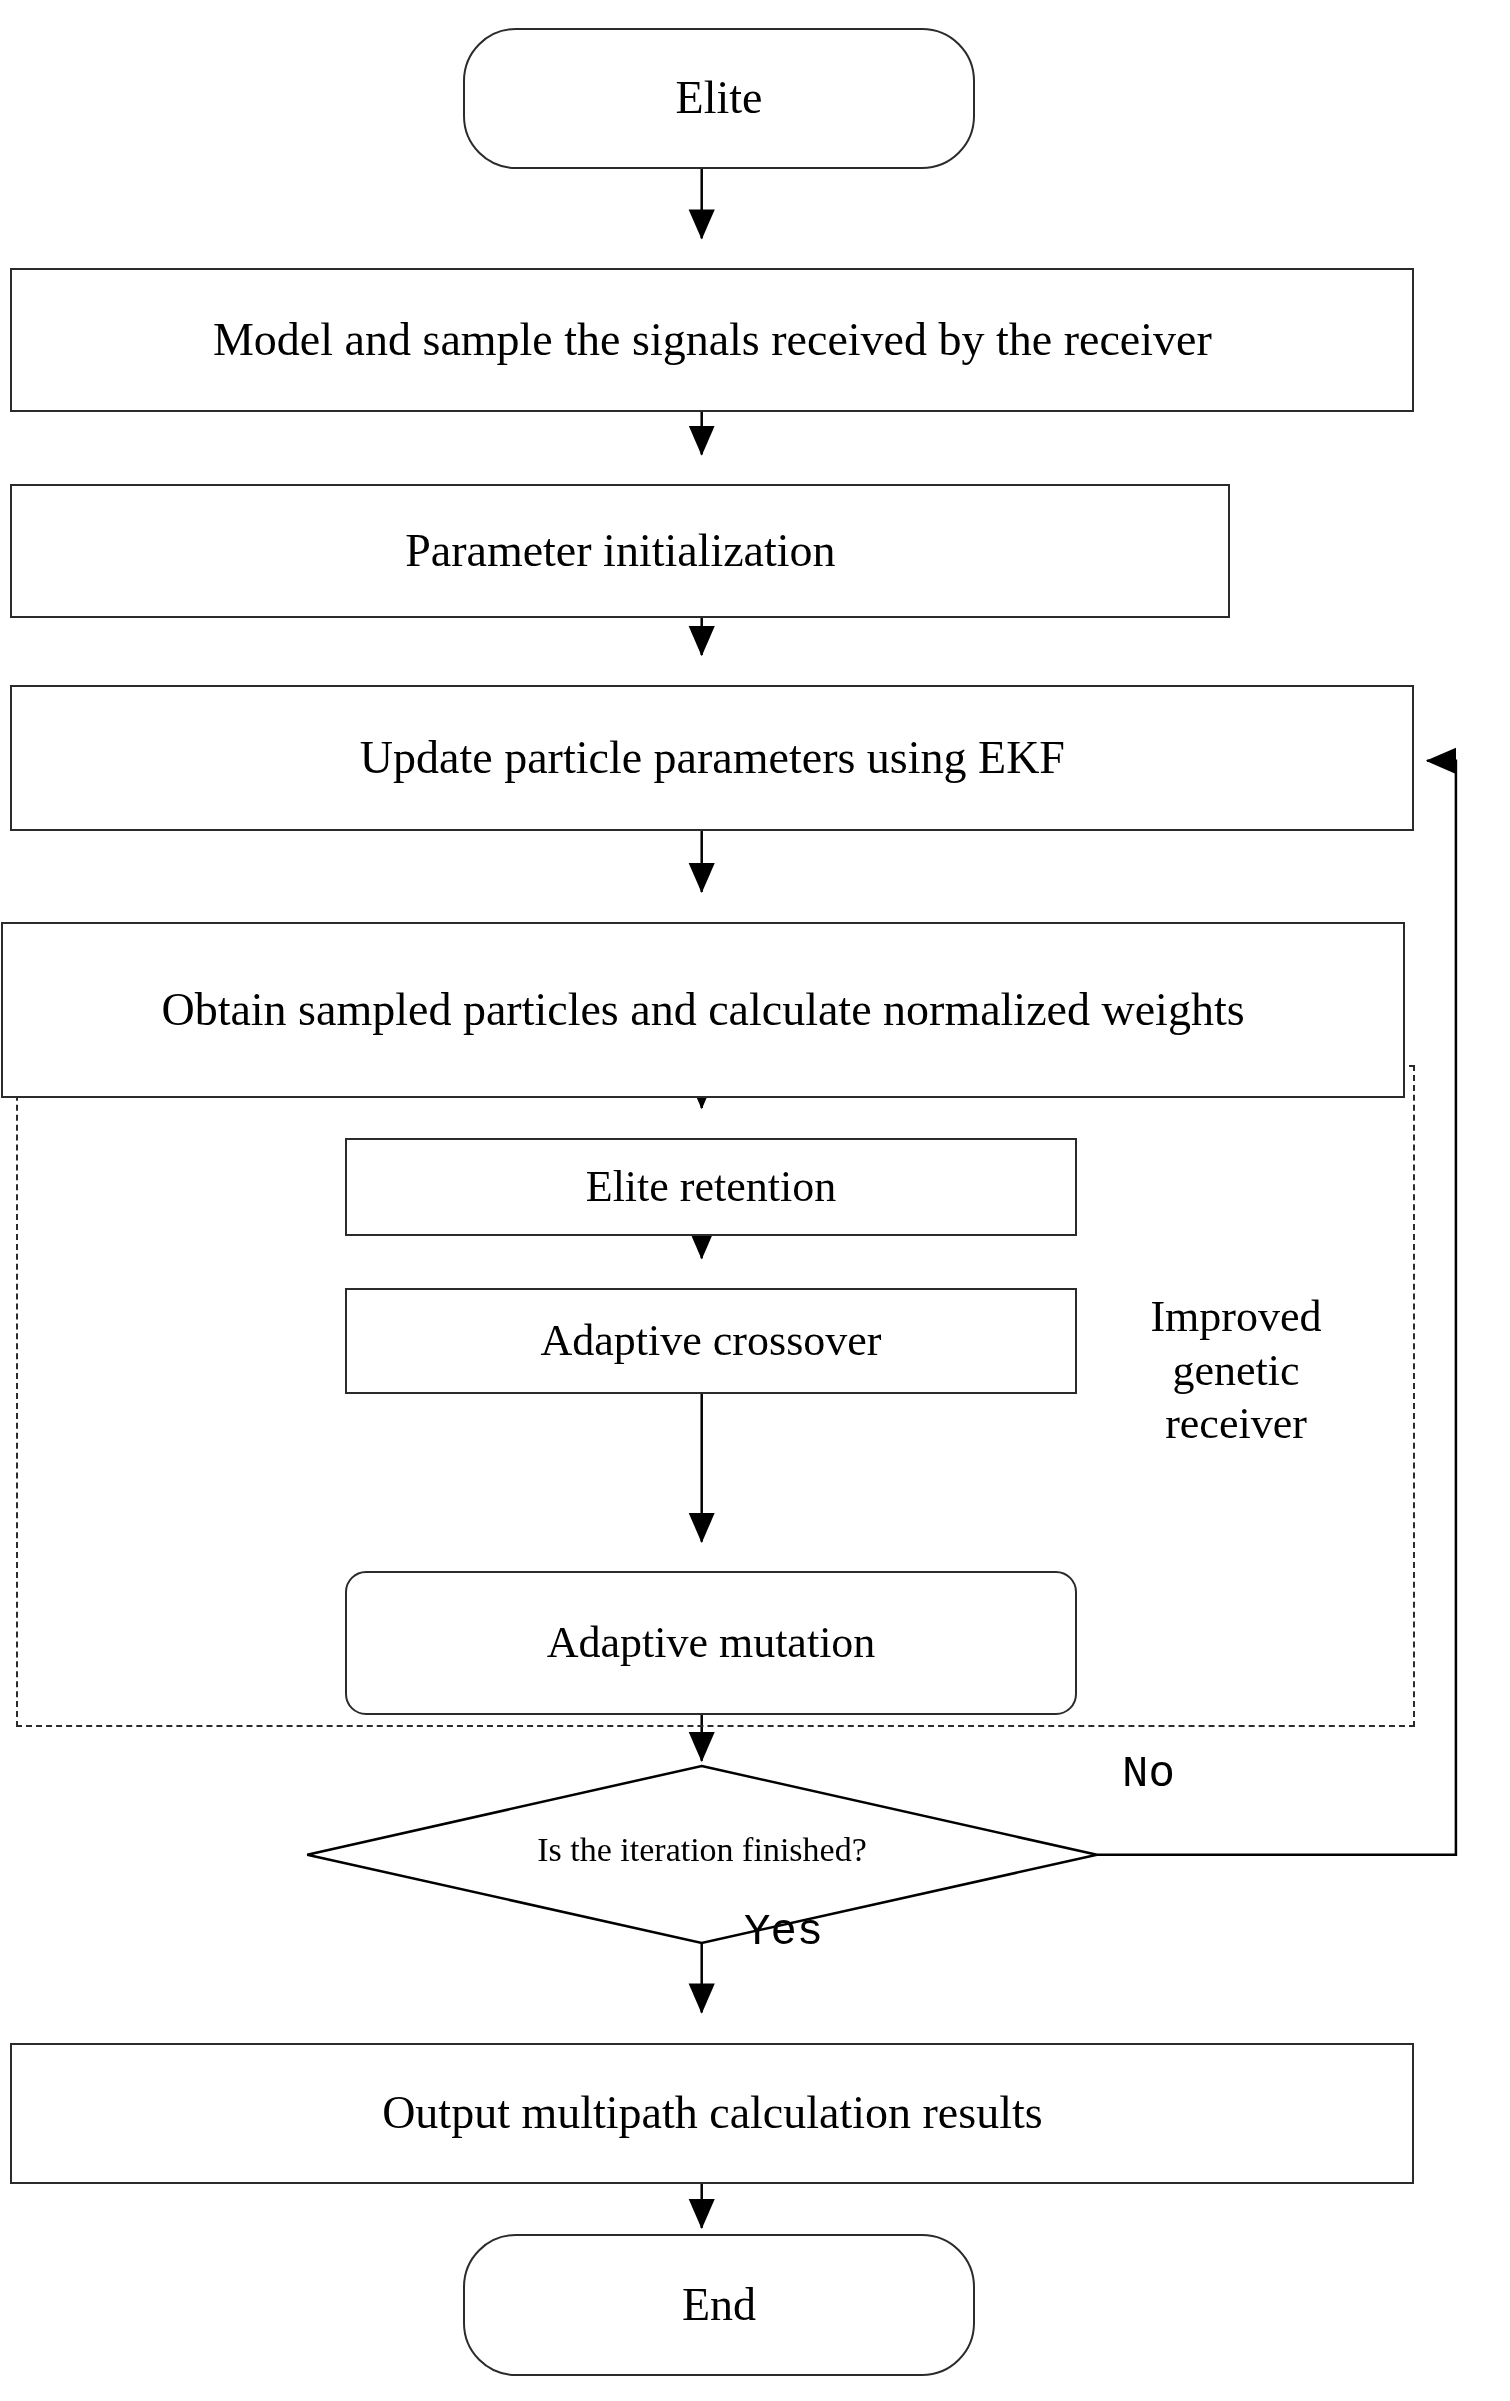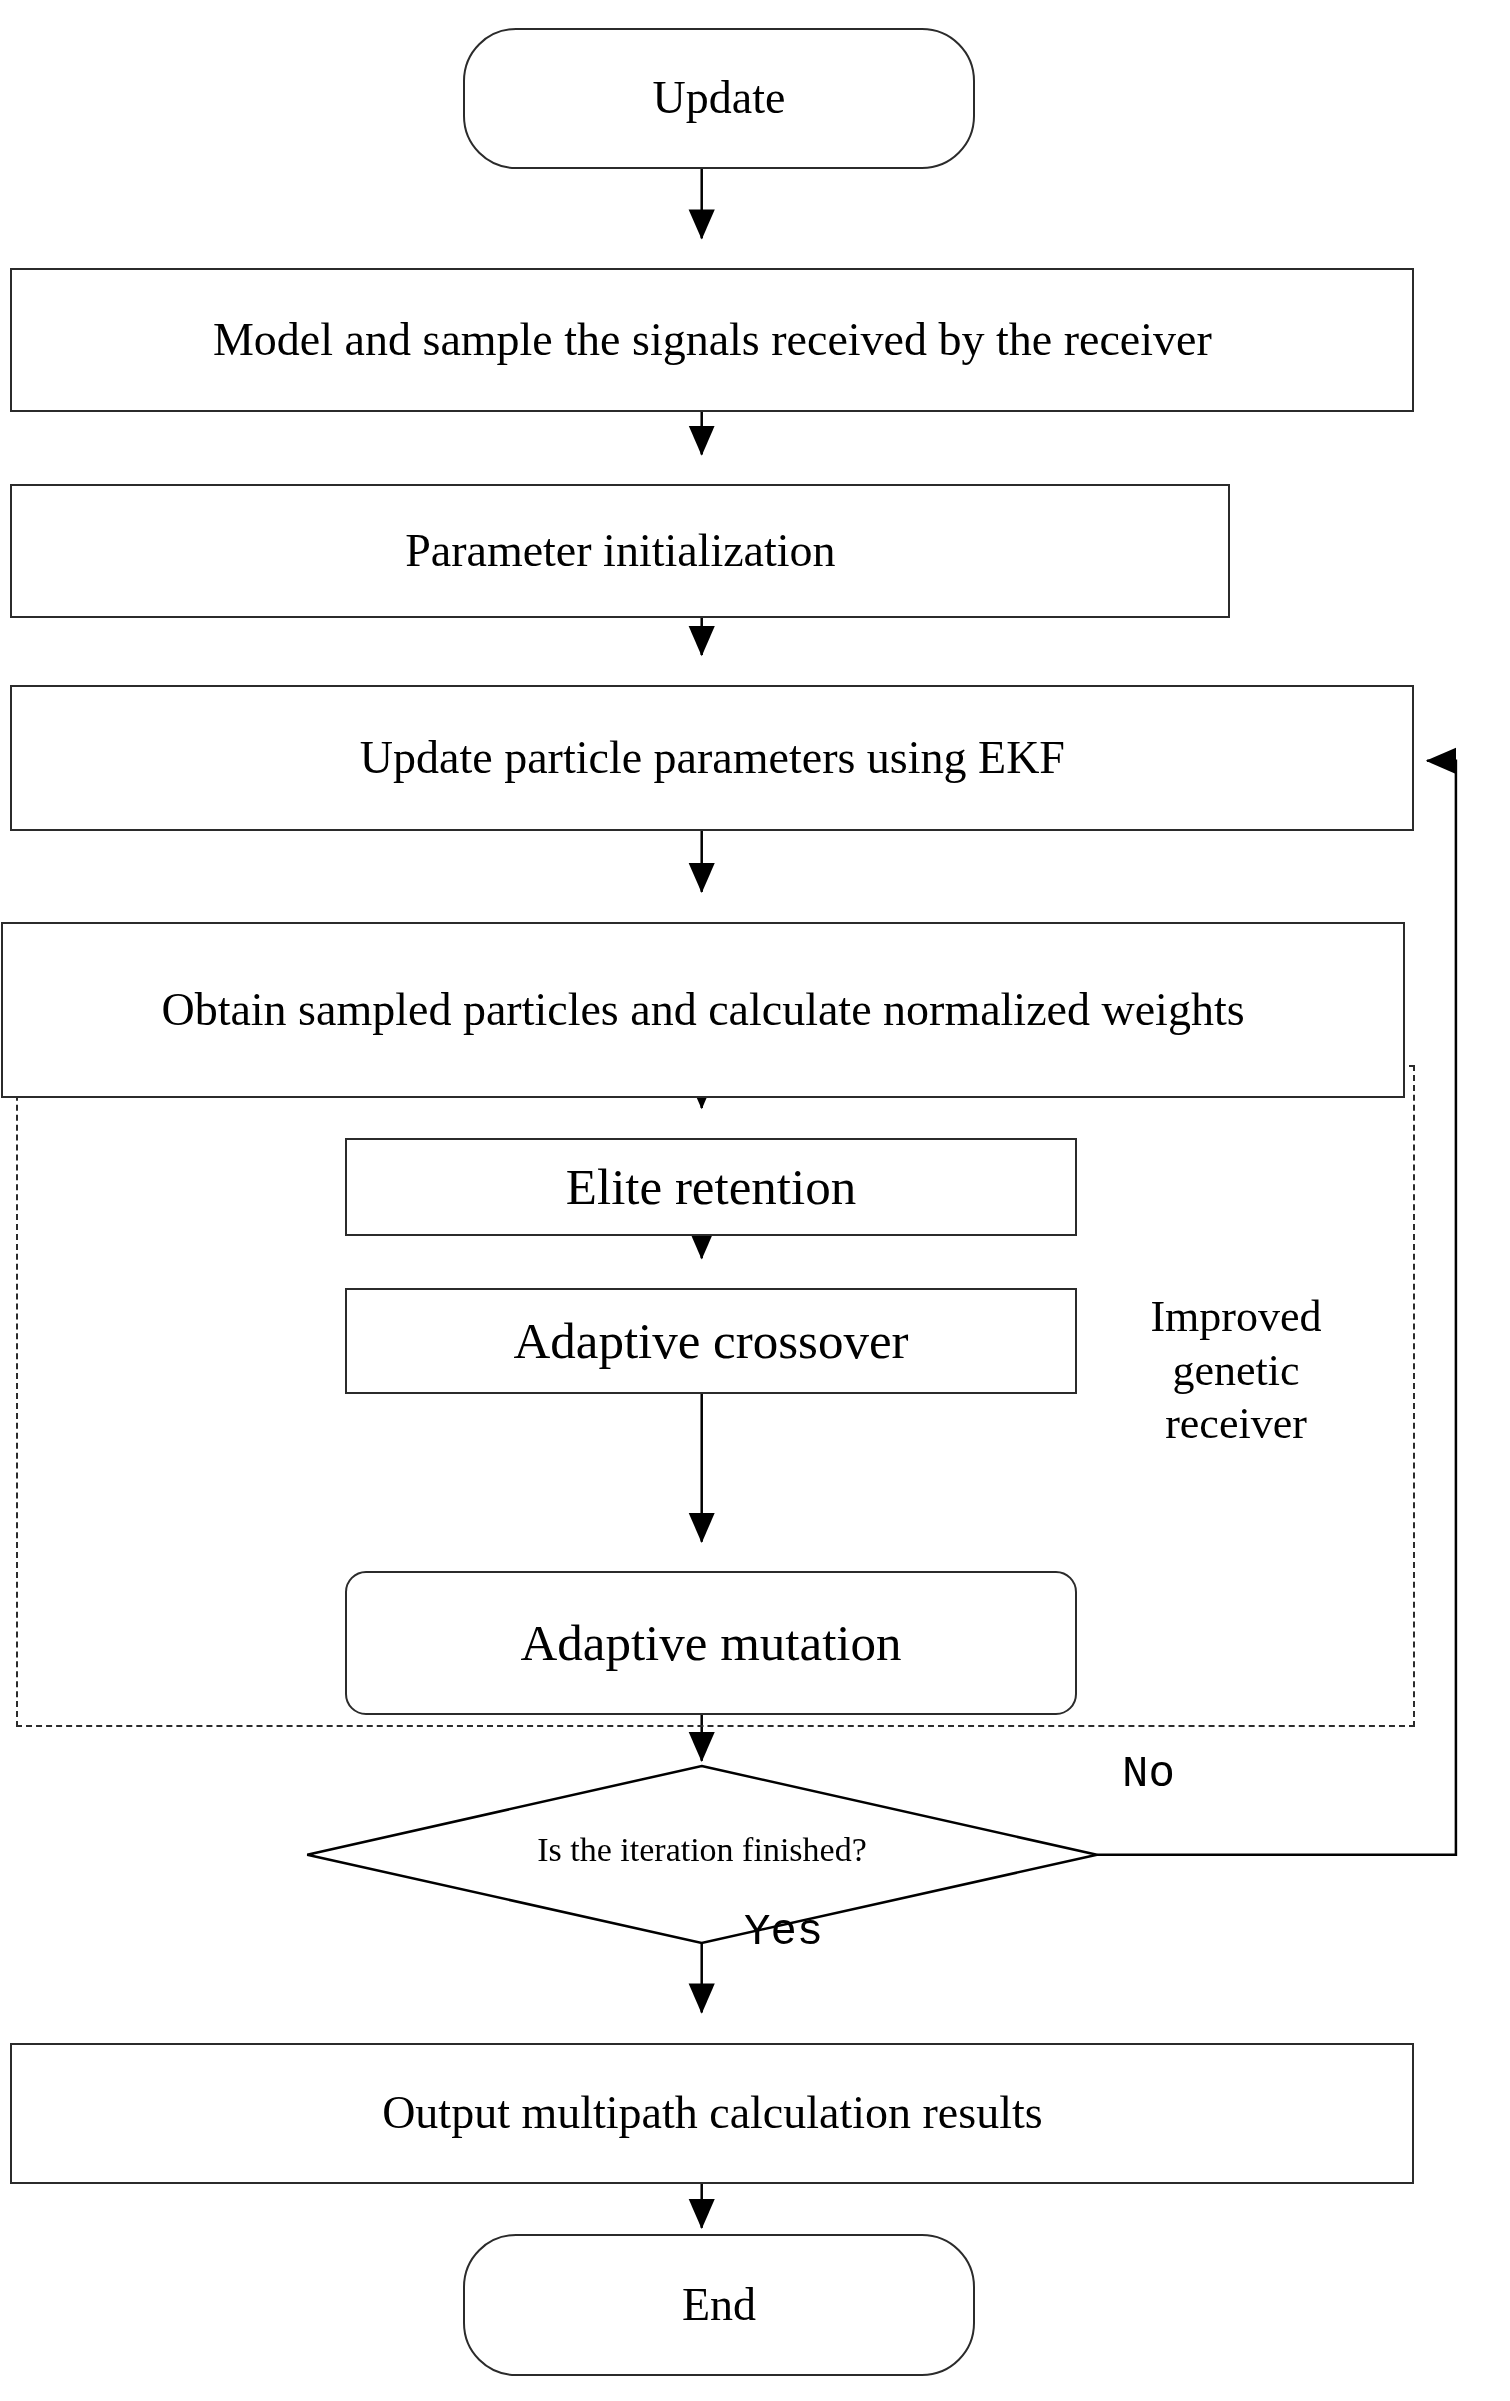--- a/index.html
+++ b/index.html
@@ -68,21 +68,21 @@
     position: absolute;
   }
   .decision-text {
     position: absolute;
     width: 100%;
     text-align: center;
     white-space: nowrap;
   }
   .fs-start   { font-size: 46px; }
   .fs-proc    { font-size: 46px; }
-  .fs-sub     { font-size: 51px; }
+  .fs-sub     { font-size: 44px; }
   .fs-caption { font-size: 44px; }
   .fs-edge    { font-size: 44px; font-family: Liberation Mono, monospace; }
   .fs-diamond { font-size: 34px; text-align: center; }
 </style>
 </head>
 <body>
 
 <div id="canvas">
 
   <svg class="edges" viewBox="0 0 2040 3244" xmlns="http://www.w3.org/2000/svg">
@@ -117,21 +117,21 @@
     <polygon points="948,2386 1482,2506 948,2625 415,2506" fill="#ffffff" stroke="#000000" stroke-width="3.4"></polygon>
   </svg>
 
   <div class="group-dashed" style="left:15.5px; top:1065px; width:1399px; height:662px;"></div>
 
   <div class="group-caption fs-caption" style="left:1103px; top:1290px; width:266px;">Improved
 genetic
 receiver</div>
 
   <div class="node terminator fs-start" style="left:463px; top:28px; width:512px; height:141px;">
-    <span class="node-label">Update</span>
+    <span class="node-label">Elite</span>
   </div>
 
   <div class="node process fs-proc" style="left:10.4px; top:244px; width:1404px; height:144px;">
     <span class="node-label">Model and sample the signals received by the receiver</span>
   </div>
 
   <div class="node process fs-proc" style="left:10.4px; top:460px; width:1220px; height:134px;">
     <span class="node-label">Parameter initialization</span>
   </div>
 

